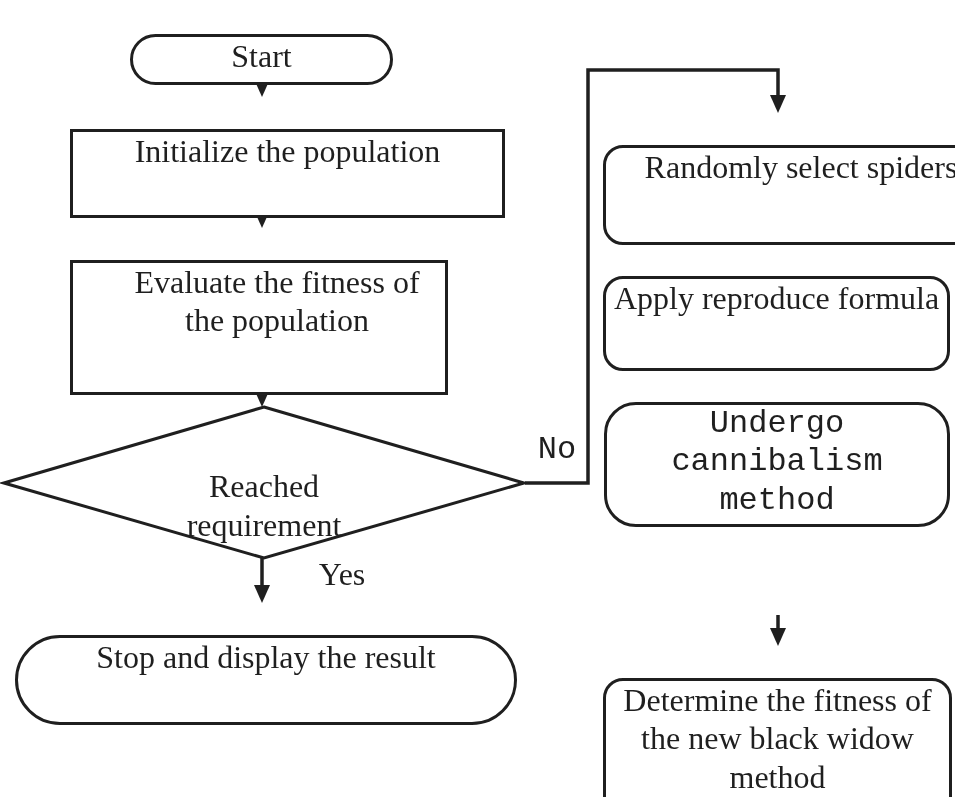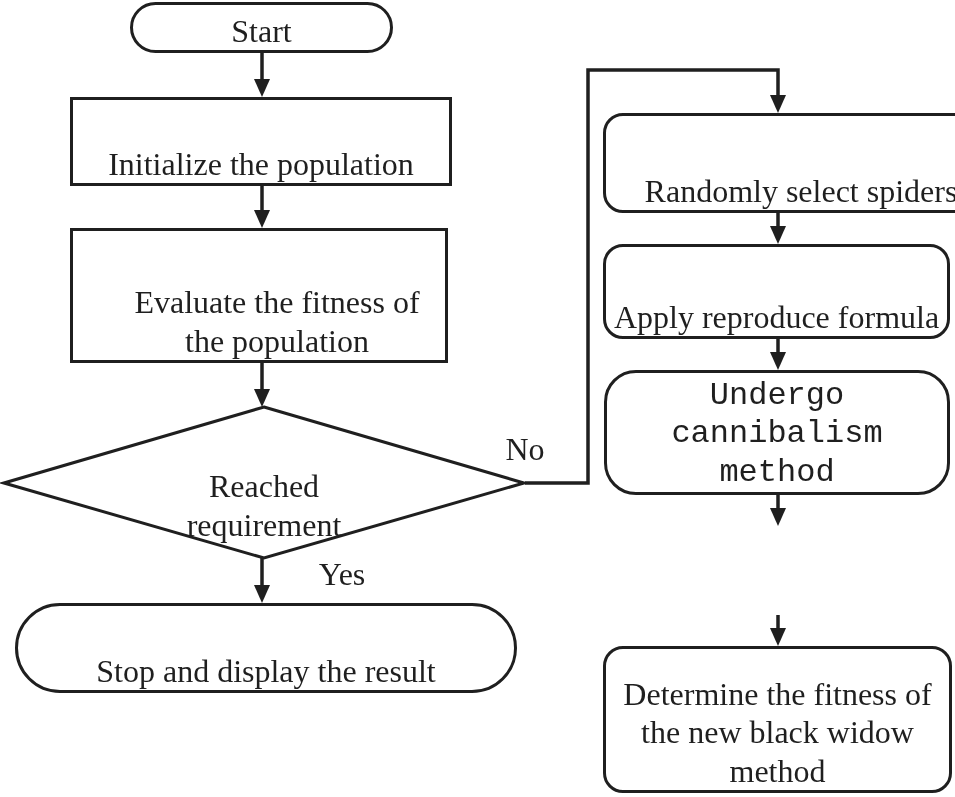--- a/index.html
+++ b/index.html
@@ -17,28 +17,28 @@
   }
   #connectors{position:absolute;left:0;top:0;width:955px;height:797px;}
   #connectors path{stroke:var(--line);stroke-width:3.5;fill:none;}
   #connectors .head{fill:var(--line);stroke:none;}
 
   .node{
     position:absolute;
     box-sizing:border-box;
     border:3px solid var(--line);
     background:#fff;
-    display:flex;align-items:flex-end;justify-content:center;
+    display:flex;align-items:flex-start;justify-content:center;
     text-align:center;
-    font-size:32px;line-height:1.2;
+    font-size:32px;line-height:1.2;margin-top:32px;
   }
   .node span{display:block;padding:0 4px;}
 
   #node-start{left:130px;top:2px;width:263px;height:51px;border-radius:26px;}
-  #node-initialize{left:70px;top:97px;width:382px;height:89px;border-radius:0;}
+  #node-initialize{left:70px;top:97px;width:435px;height:89px;border-radius:0;}
   #node-evaluate{left:70px;top:228px;width:378px;height:135px;border-radius:0;padding-left:36px;}
   #node-stop{left:15px;top:603px;width:502px;height:90px;border-radius:57px;}
 
   #node-select{left:603px;top:113px;width:396px;height:100px;border-radius:20px;}
   #node-reproduce{left:603px;top:244px;width:347px;height:95px;border-radius:20px;}
   #node-cannibalism{left:604px;top:370px;width:346px;height:125px;border-radius:32px;font-family:Liberation Mono, monospace;}
   #node-mutation{left:603px;top:526px;width:347px;height:89px;border-radius:20px;}
   #node-determine{left:603px;top:646px;width:349px;height:147px;border-radius:20px;}
 
   #node-decision{position:absolute;left:0px;top:403px;width:530px;height:160px;}
@@ -46,21 +46,21 @@
   #decision-label{
     position:absolute;left:144px;top:28px;width:240px;
     text-align:center;font-size:32px;line-height:1.22;margin-top:36px;
   }
 
   .edge-label{
     position:absolute;
     font-size:32px;line-height:1.1;
     text-align:center;
   }
-  #label-no{left:496px;top:432px;width:58px;}
+  #label-no{left:528px;top:432px;width:58px;font-family:Liberation Mono, monospace;}
   #label-yes{left:310px;top:557px;width:64px;}
 </style>
 </head>
 <body>
 
 <div id="canvas">
 
   <svg id="connectors" width="955" height="797" viewBox="0 0 955 797" xmlns="http://www.w3.org/2000/svg">
 
     <path d="M262,52 L262,79"></path>

